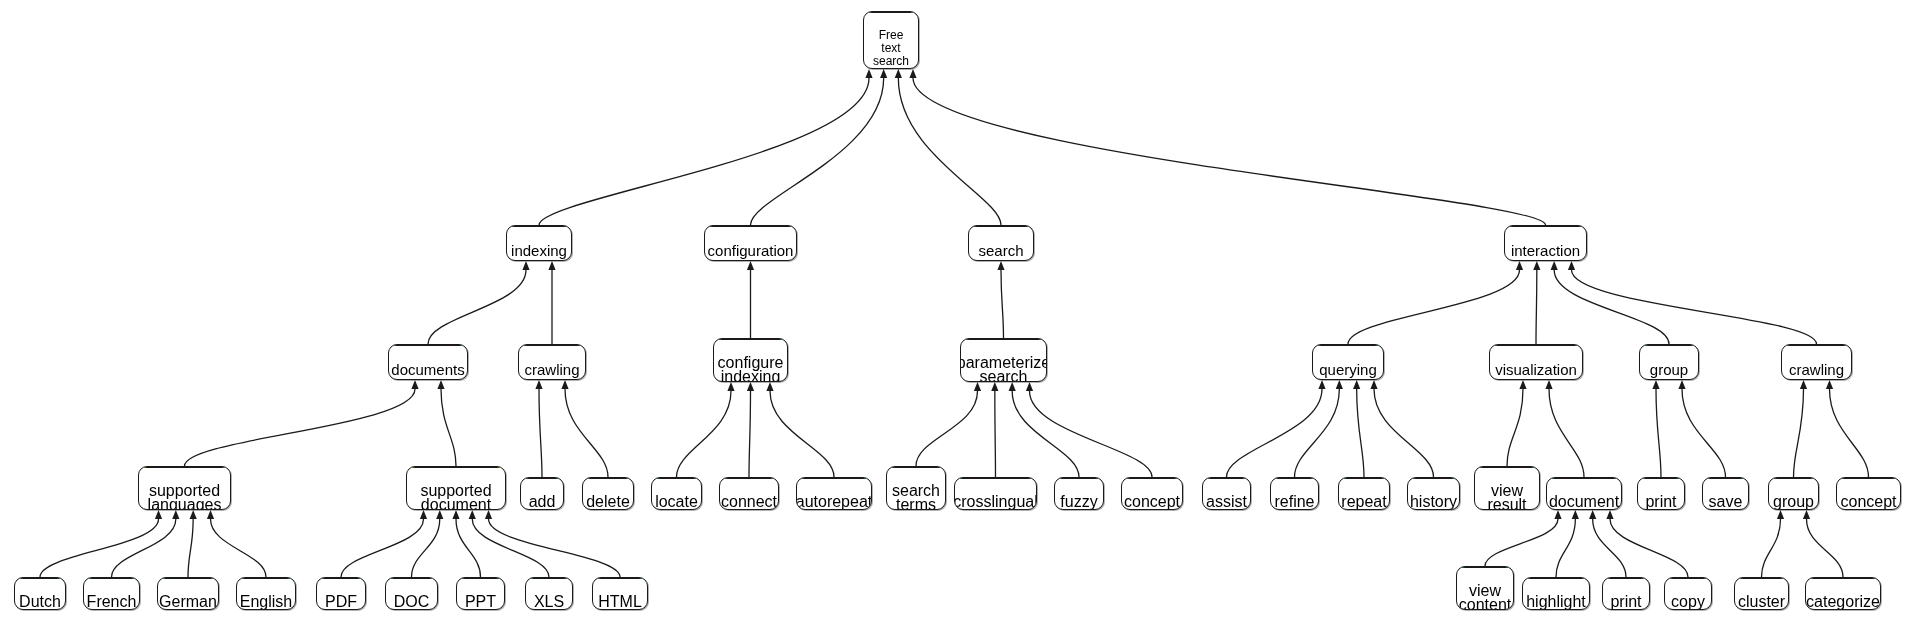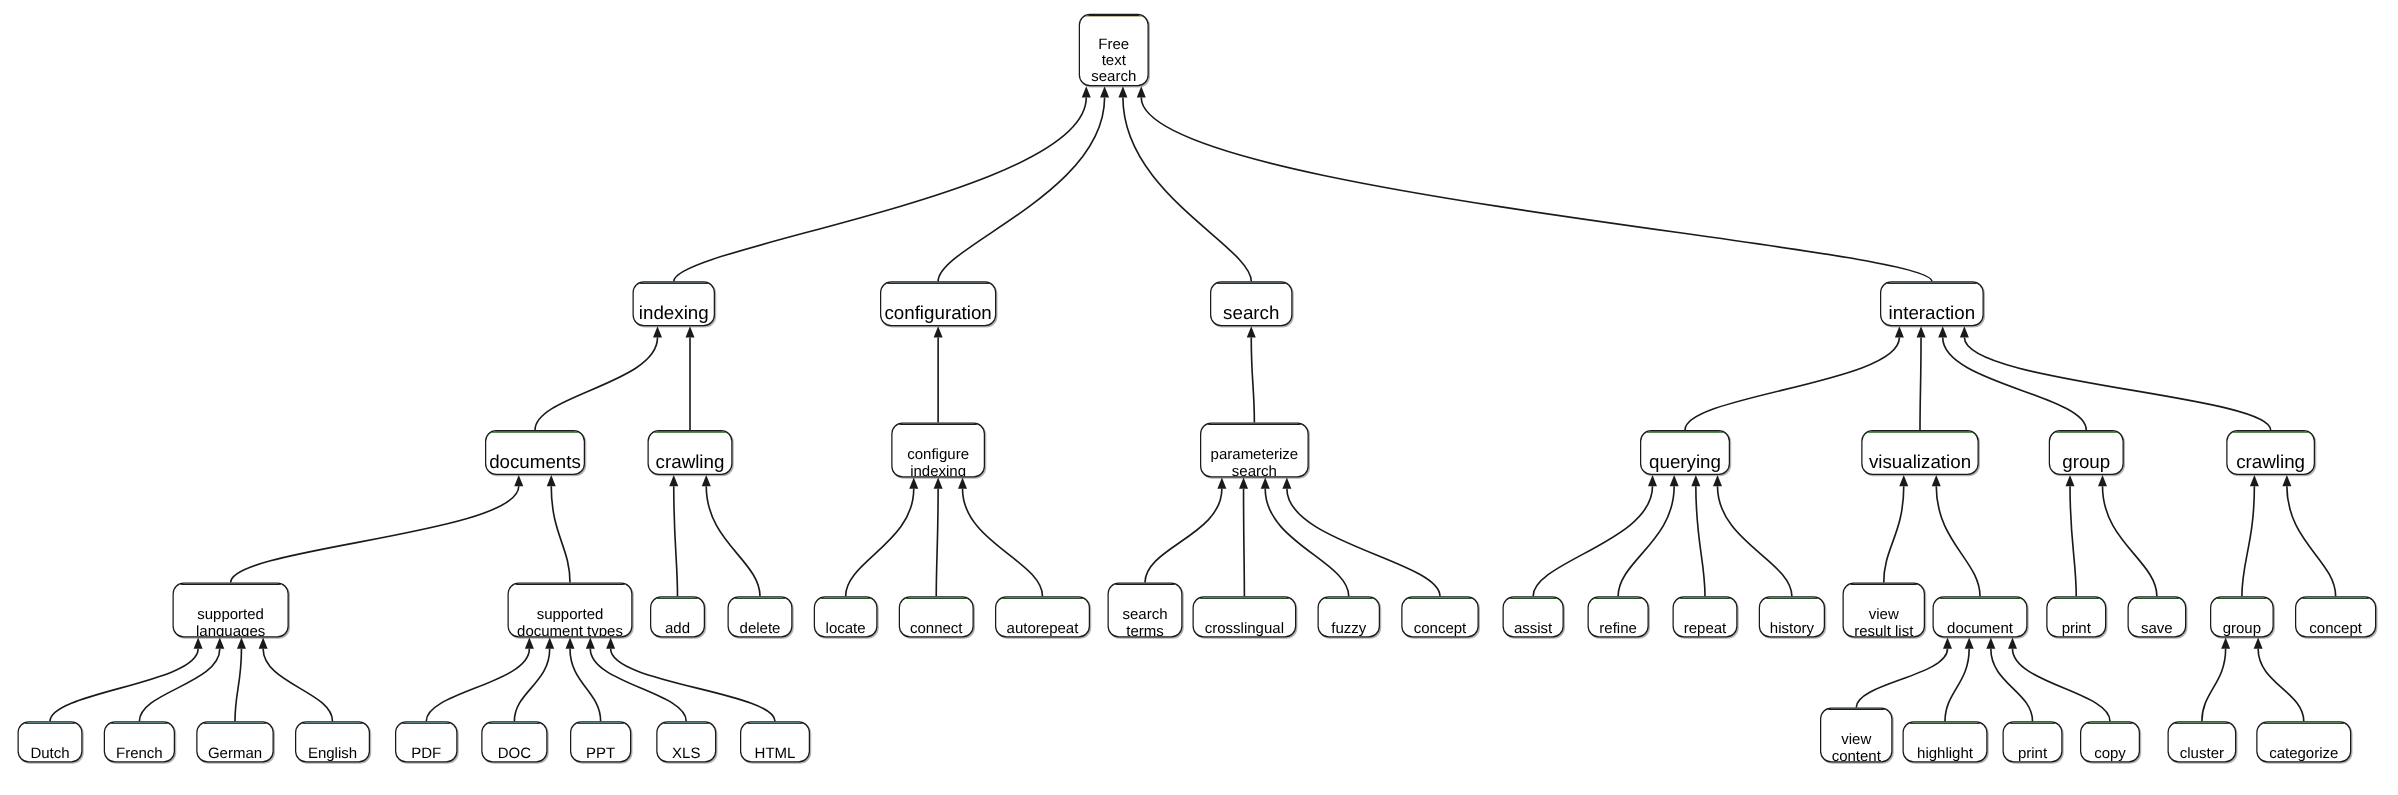--- a/index.html
+++ b/index.html
@@ -57,26 +57,26 @@
     text-align: center;
     font-size: 15px;
     line-height: 15px;
     color: #000000;
     padding: 16px 4px;
     white-space: pre-line;
   }
 
   
   .k-system  .stereo { background: #f5c842; color: #000000; }
-  .k-subsystem .stereo { background: #0c4a6e; color: #ffffff; }
+  .k-subsystem .stereo { background: #c2410c; color: #ffffff; }
   .k-function .stereo { background: #22ee22; color: #000000; }
   .k-enum    .stereo { background: #ffff33; color: #000000; }
   .k-attribute .stereo { background: #22e5f0; color: #000000; }
 
-  .node.small .body { font-size: 12px; line-height: 14px; }
+  .node.small .body { font-size: 16px; line-height: 14px; }
   .node.tiny  .body { font-size: 12px; line-height: 13px; }
 </style>
 </head>
 <body>
 
 <div id="canvas">
   <svg id="edge-layer" viewBox="0 0 1918 636" width="1918" height="636">
       <path d="M 539 225 C 539 197, 869 154.8, 869 78" fill="none" stroke="#1a1a1a" stroke-width="1.3"></path>
       <polygon points="869,69 865.4,78 872.6,78" fill="#1a1a1a"></polygon>
       <path d="M 750.5 225 C 750.5 197, 883.6666666666666 154.8, 883.6666666666666 78" fill="none" stroke="#1a1a1a" stroke-width="1.3"></path>

